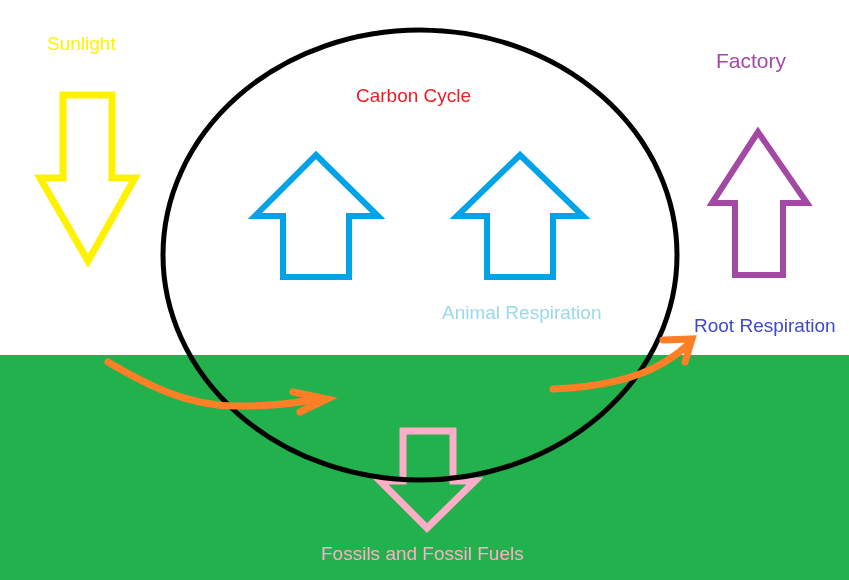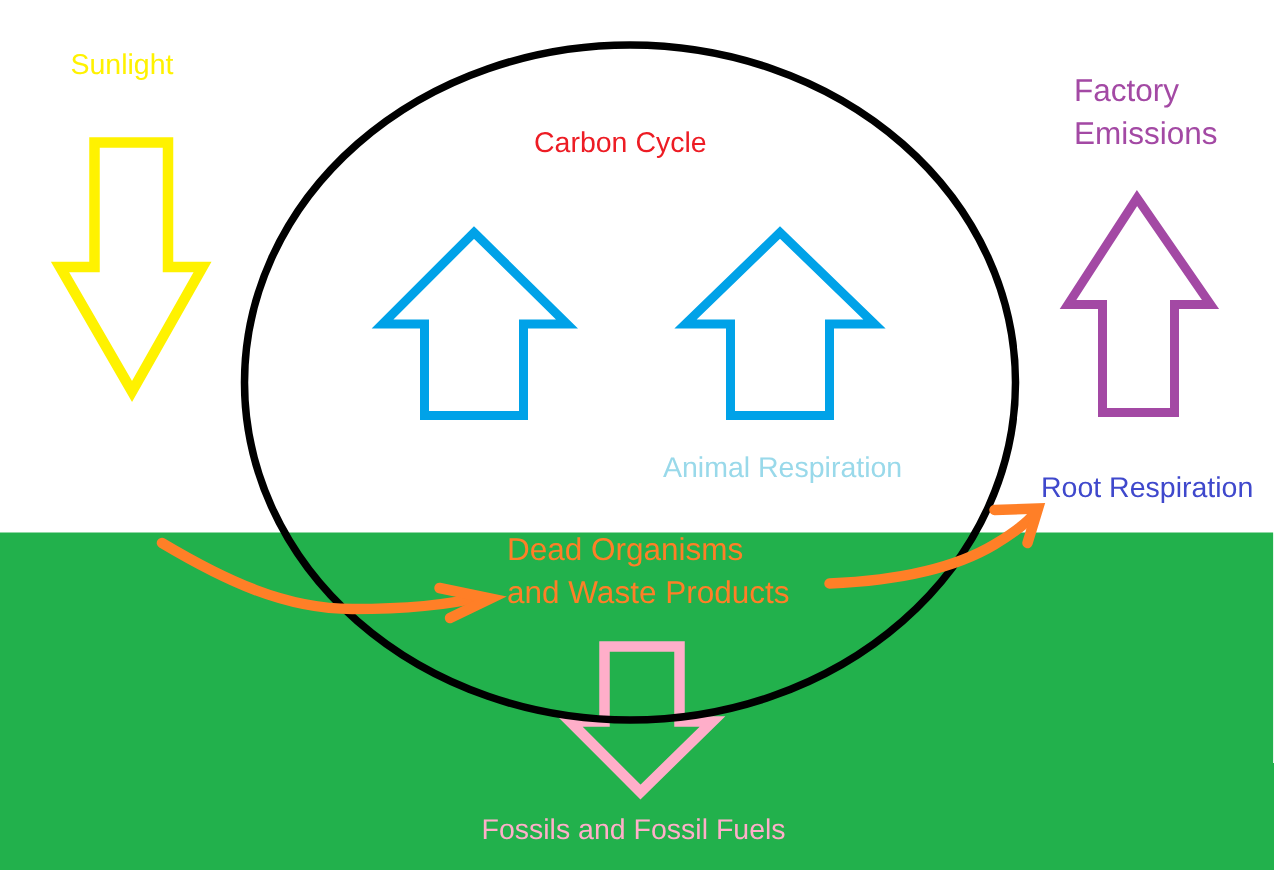--- a/index.html
+++ b/index.html
@@ -48,29 +48,24 @@
     <path d="M553,389 C600,387 638,378 663,363 C678,354 686,347 690,342" fill="none" stroke-width="7" stroke-linecap="round" stroke="#FF7F27"></path>
     <polyline points="663,340 692,339 685,362" fill="none" stroke-width="7" stroke-linecap="round" stroke-linejoin="miter" stroke="#FF7F27"></polyline>
   </svg>
 
   <div class="lbl" style="left: 47px; top: 33px; color: rgb(255, 242, 0);">Sunlight</div>
 
   <div class="lbl" style="left: 356px; top: 56px; color: rgb(237, 28, 36); margin-top: 29px;">Carbon Cycle</div>
 
   <div class="lbl lbl-multi" style="left: 716px; top: 46px; color: rgb(163, 73, 164);">
     <span>Factory</span>
-    <span>Emissions</span>
   </div>
 
 
   <div class="lbl" style="left: 442px; top: 302px; color: rgb(153, 217, 234);">Animal Respiration</div>
 
 
   <div class="lbl" style="left: 694px; top: 315px; color: rgb(63, 72, 204);">Root Respiration</div>
 
-  <div class="lbl lbl-multi" style="left: 338px; top: 352px; color: rgb(255, 127, 39);">
-    <span>Dead Organisms</span>
-    <span>and Waste Products</span>
-  </div>
 
   <div class="lbl" style="left: 321px; top: 543px; color: rgb(255, 174, 201);">Fossils and Fossil Fuels</div>
 
 </div>
 
 </body></html>

